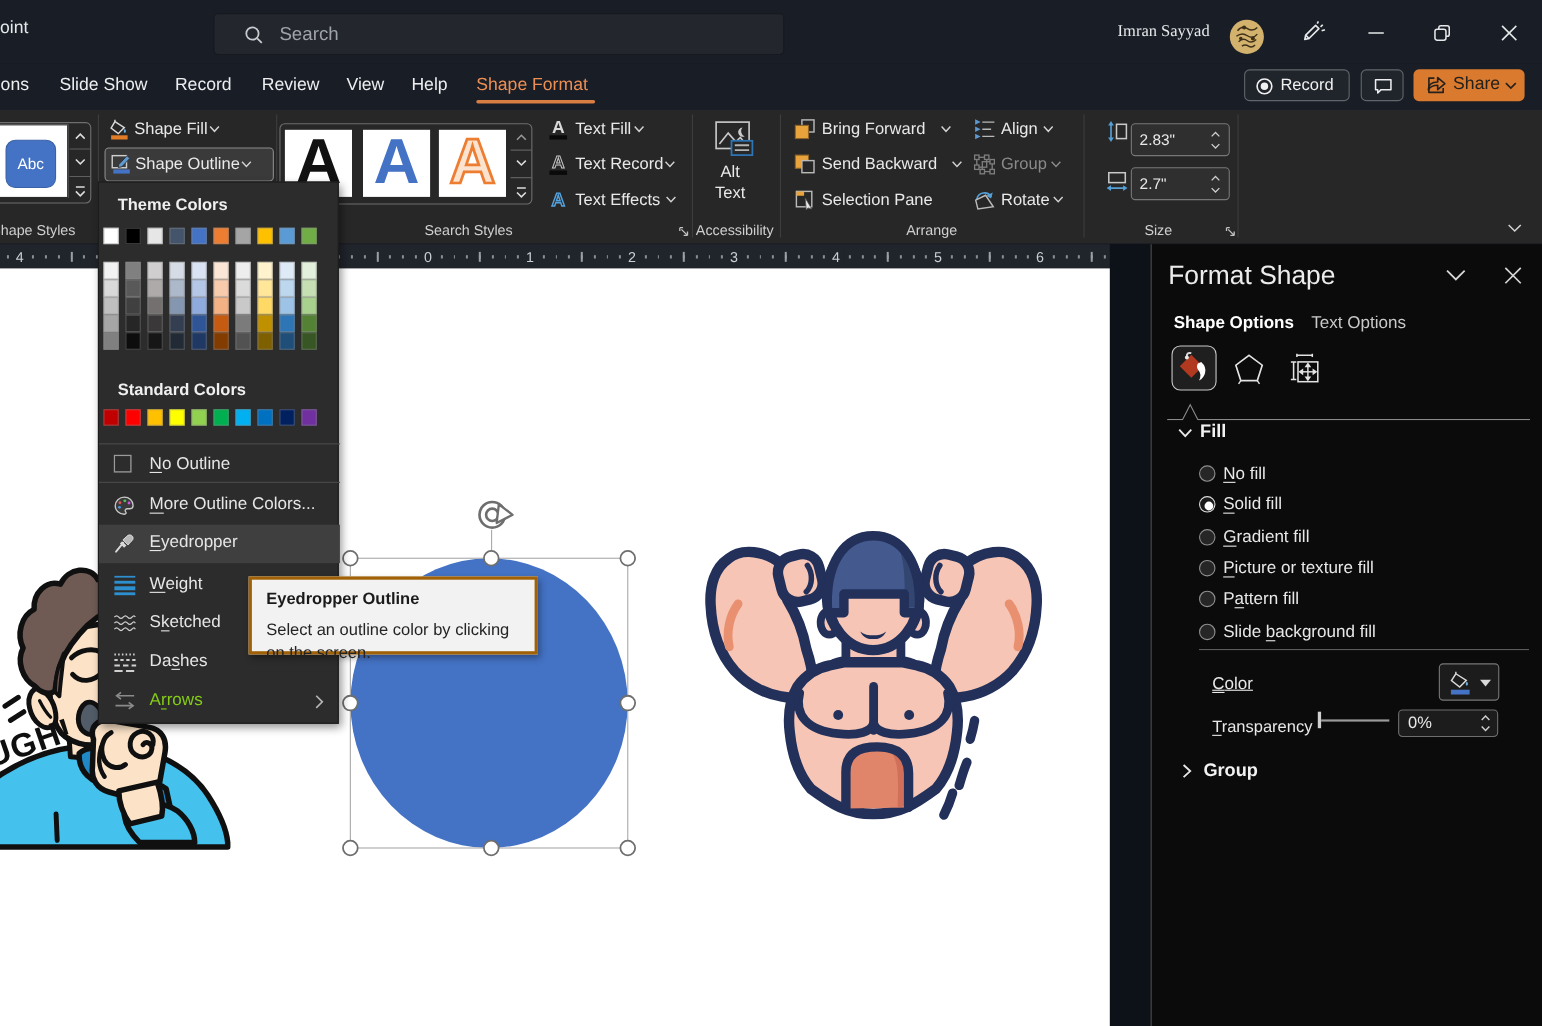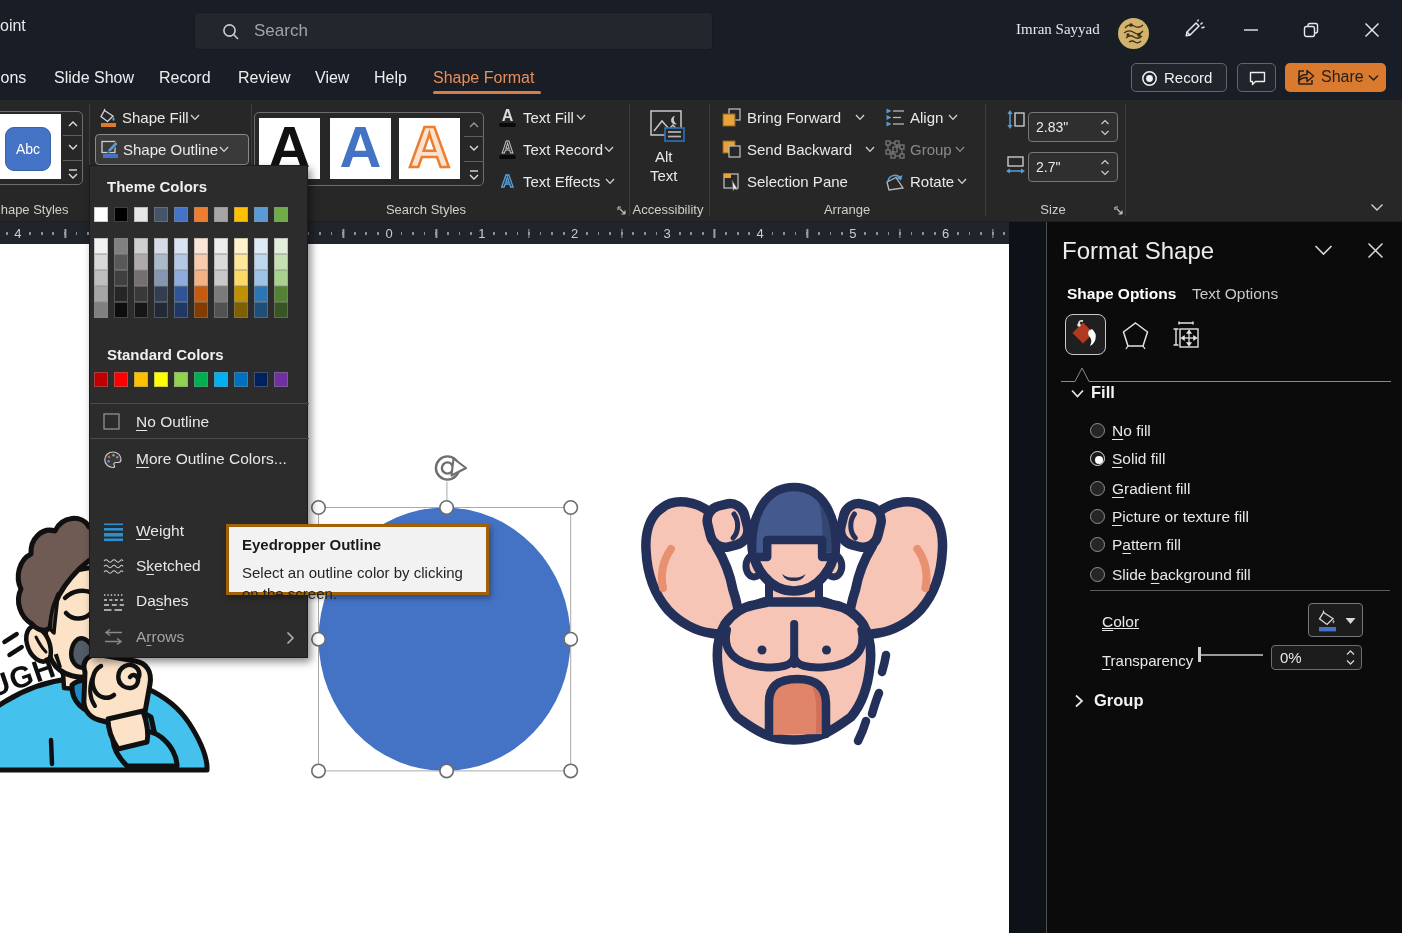--- a/index.html
+++ b/index.html
@@ -581,20 +581,28 @@
   <div class="menuitem" style="top:277px;">
       <span class="mico"><svg width="20" height="20" viewBox="0 0 20 20">
           <path d="M10 2 a8 7.5 0 1 0 0 15.5 c1.8 0 2-1.4 1.2-2.3 c-1-1.2 0-2.7 1.6-2.7 h2.4 c1.6 0 2.8-1.2 2.8-2.9 C18 5 14.4 2 10 2 Z" fill="#3a3a3a" stroke="#c9c9c9" stroke-width="1.2"></path>
           <circle cx="6" cy="7" r="1.3" fill="#e05252"></circle>
           <circle cx="10.5" cy="5.3" r="1.3" fill="#58c05c"></circle>
           <circle cx="14.3" cy="7.3" r="1.3" fill="#cf52e0"></circle>
           <circle cx="5.6" cy="11.2" r="1.3" fill="#5294e0"></circle>
         </svg></span>
       <span class="mtxt"><u>M</u>ore Outline Colors...</span>
     </div>
+  <div class="menuitem" style="top:311px;height:35px;background:#3f3f3f;">
+      <span class="mico"><svg width="20" height="20" viewBox="0 0 20 20">
+          <path d="M2.5 17.5 L9 9.5" stroke="#d9d9d9" stroke-width="1.7" fill="none" stroke-linecap="round"></path>
+          <path d="M8 8 L12 12 L9.8 14 L6 10 Z" fill="#d9d9d9"></path>
+          <path d="M12.2 3.6 C13.6 1.8 16.6 1.9 17.6 3.8 C18.6 5.6 17.6 7.4 15.8 8.6 L13.4 11.4 L8.8 6.8 Z" fill="#b9b9b9" stroke="#e8e8e8" stroke-width="0.8"></path>
+        </svg></span>
+      <span class="mtxt"><u>E</u>yedropper</span>
+    </div>
   <div class="menuitem" style="top:349px;">
       <span class="mico"><svg width="21" height="20" viewBox="0 0 21 20">
           <g fill="#2e8fd0">
             <rect x="1" y="1.5" width="19" height="1.6"></rect>
             <rect x="1" y="6" width="19" height="2.6"></rect>
             <rect x="1" y="11" width="19" height="3.6"></rect>
             <rect x="1" y="16.5" width="19" height="2.6"></rect>
           </g>
         </svg></span>
       <span class="mtxt"><u>W</u>eight</span>
@@ -622,21 +630,21 @@
     </div>
   <div class="menuitem" style="top:455px;">
       <span class="mico"><svg width="21" height="18" viewBox="0 0 21 18">
           <g stroke="#8a8a8a" stroke-width="1.5" fill="none">
             <path d="M4 4.5 H19"></path>
             <path d="M7 1.5 L3 4.5 L7 7.5"></path>
             <path d="M2 13.5 H17"></path>
             <path d="M14 10.5 L18 13.5 L14 16.5"></path>
           </g>
         </svg></span>
-      <span class="mtxt" style="color:#a3a3a3;">A<u>r</u>rows</span>
+      <span class="mtxt" style="color:#84cc16;">A<u>r</u>rows</span>
     <svg class="abs" style="left:196px;top:10px;" width="9" height="14" viewBox="0 0 9 14">
         <path d="M1.5 1.5 L7 7 L1.5 12.5" fill="none" stroke="#b5b5b5" stroke-width="1.5"></path>
       </svg>
   </div>
 </div>
 
 <div class="abs" id="tooltip" style="left:226px;top:524px;width:263px;height:71px;background:#f2f2f2;border:3px solid #a16207;box-shadow:2px 3px 6px rgba(0,0,0,0.35);">
   <div class="abs" style="left:13px;top:9px;font-size:15px;font-weight:bold;color:#1a1a1a;">Eyedropper Outline</div>
   <div class="abs" style="left:13px;top:36px;font-size:15px;color:#242424;line-height:20.5px;">Select an outline color by clicking<br>on the screen.</div>
 </div>

